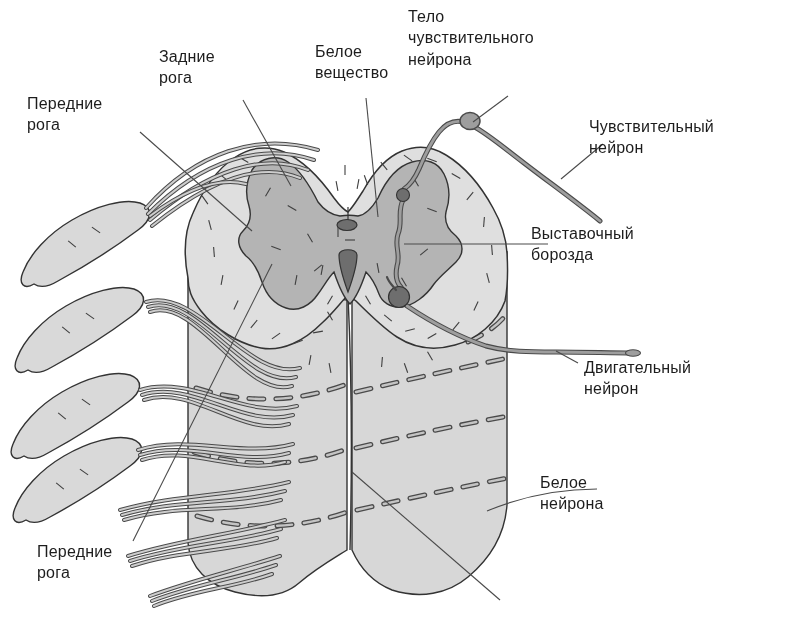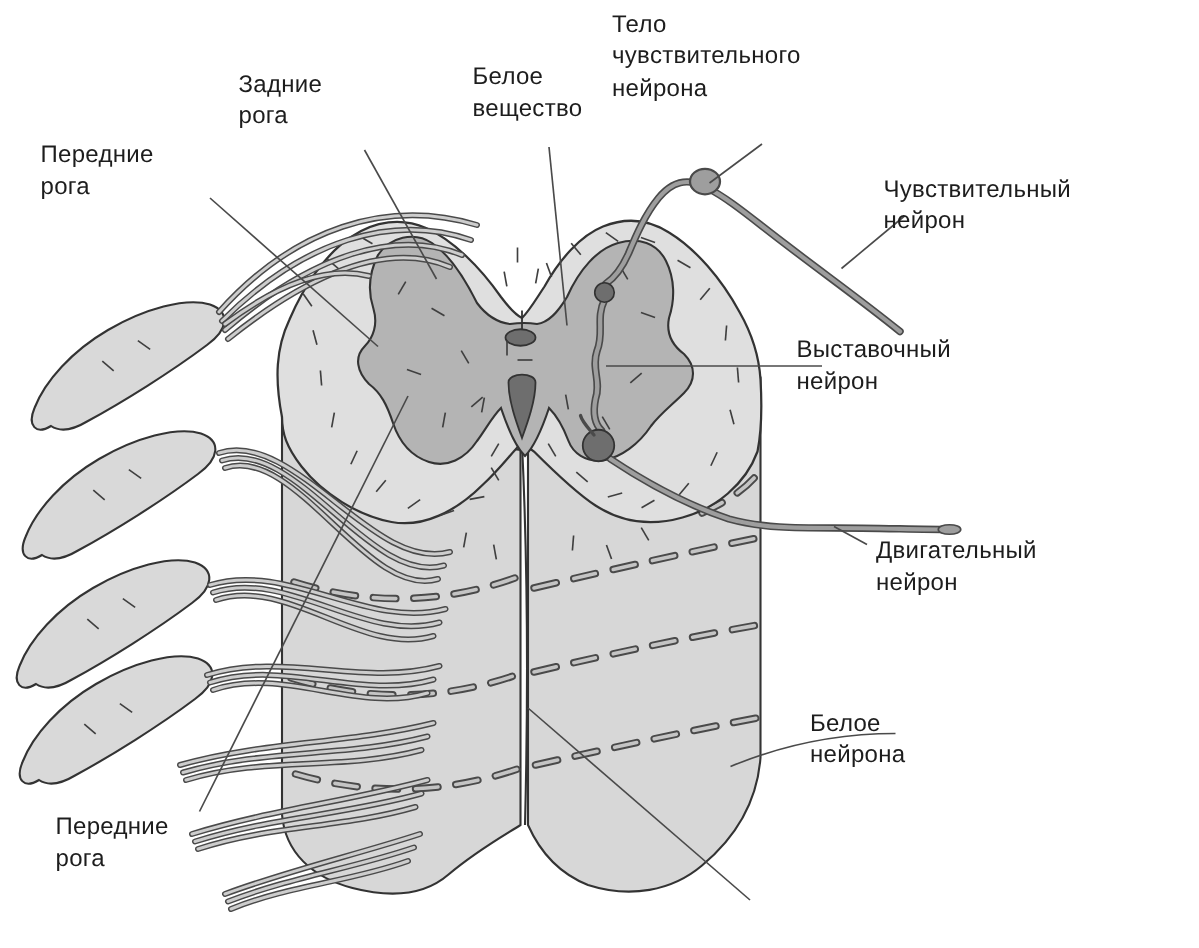--- a/index.html
+++ b/index.html
@@ -242,21 +242,21 @@
 нейрона</div>
 <div class="label" style="left:159px;top:46px;width:140px">Задние
 рога</div>
 <div class="label" style="left:315px;top:41px;width:140px">Белое
 вещество</div>
 <div class="label" style="left:27px;top:93px;width:140px">Передние
 рога</div>
 <div class="label" style="left:589px;top:116px;width:200px">Чувствительный
 нейрон</div>
 <div class="label" style="left:531px;top:223px;width:200px">Выставочный
-нейрон</div>
+борозда</div>
 <div class="label" style="left:584px;top:357px;width:200px">Двигательный
 нейрон</div>
 <div class="label" style="left:540px;top:472px;width:200px">Белое
 нейрона</div>
 <div class="label" style="left:37px;top:541px;width:160px">Передние
 рога</div>
 
 </div>
 
 </body></html>

